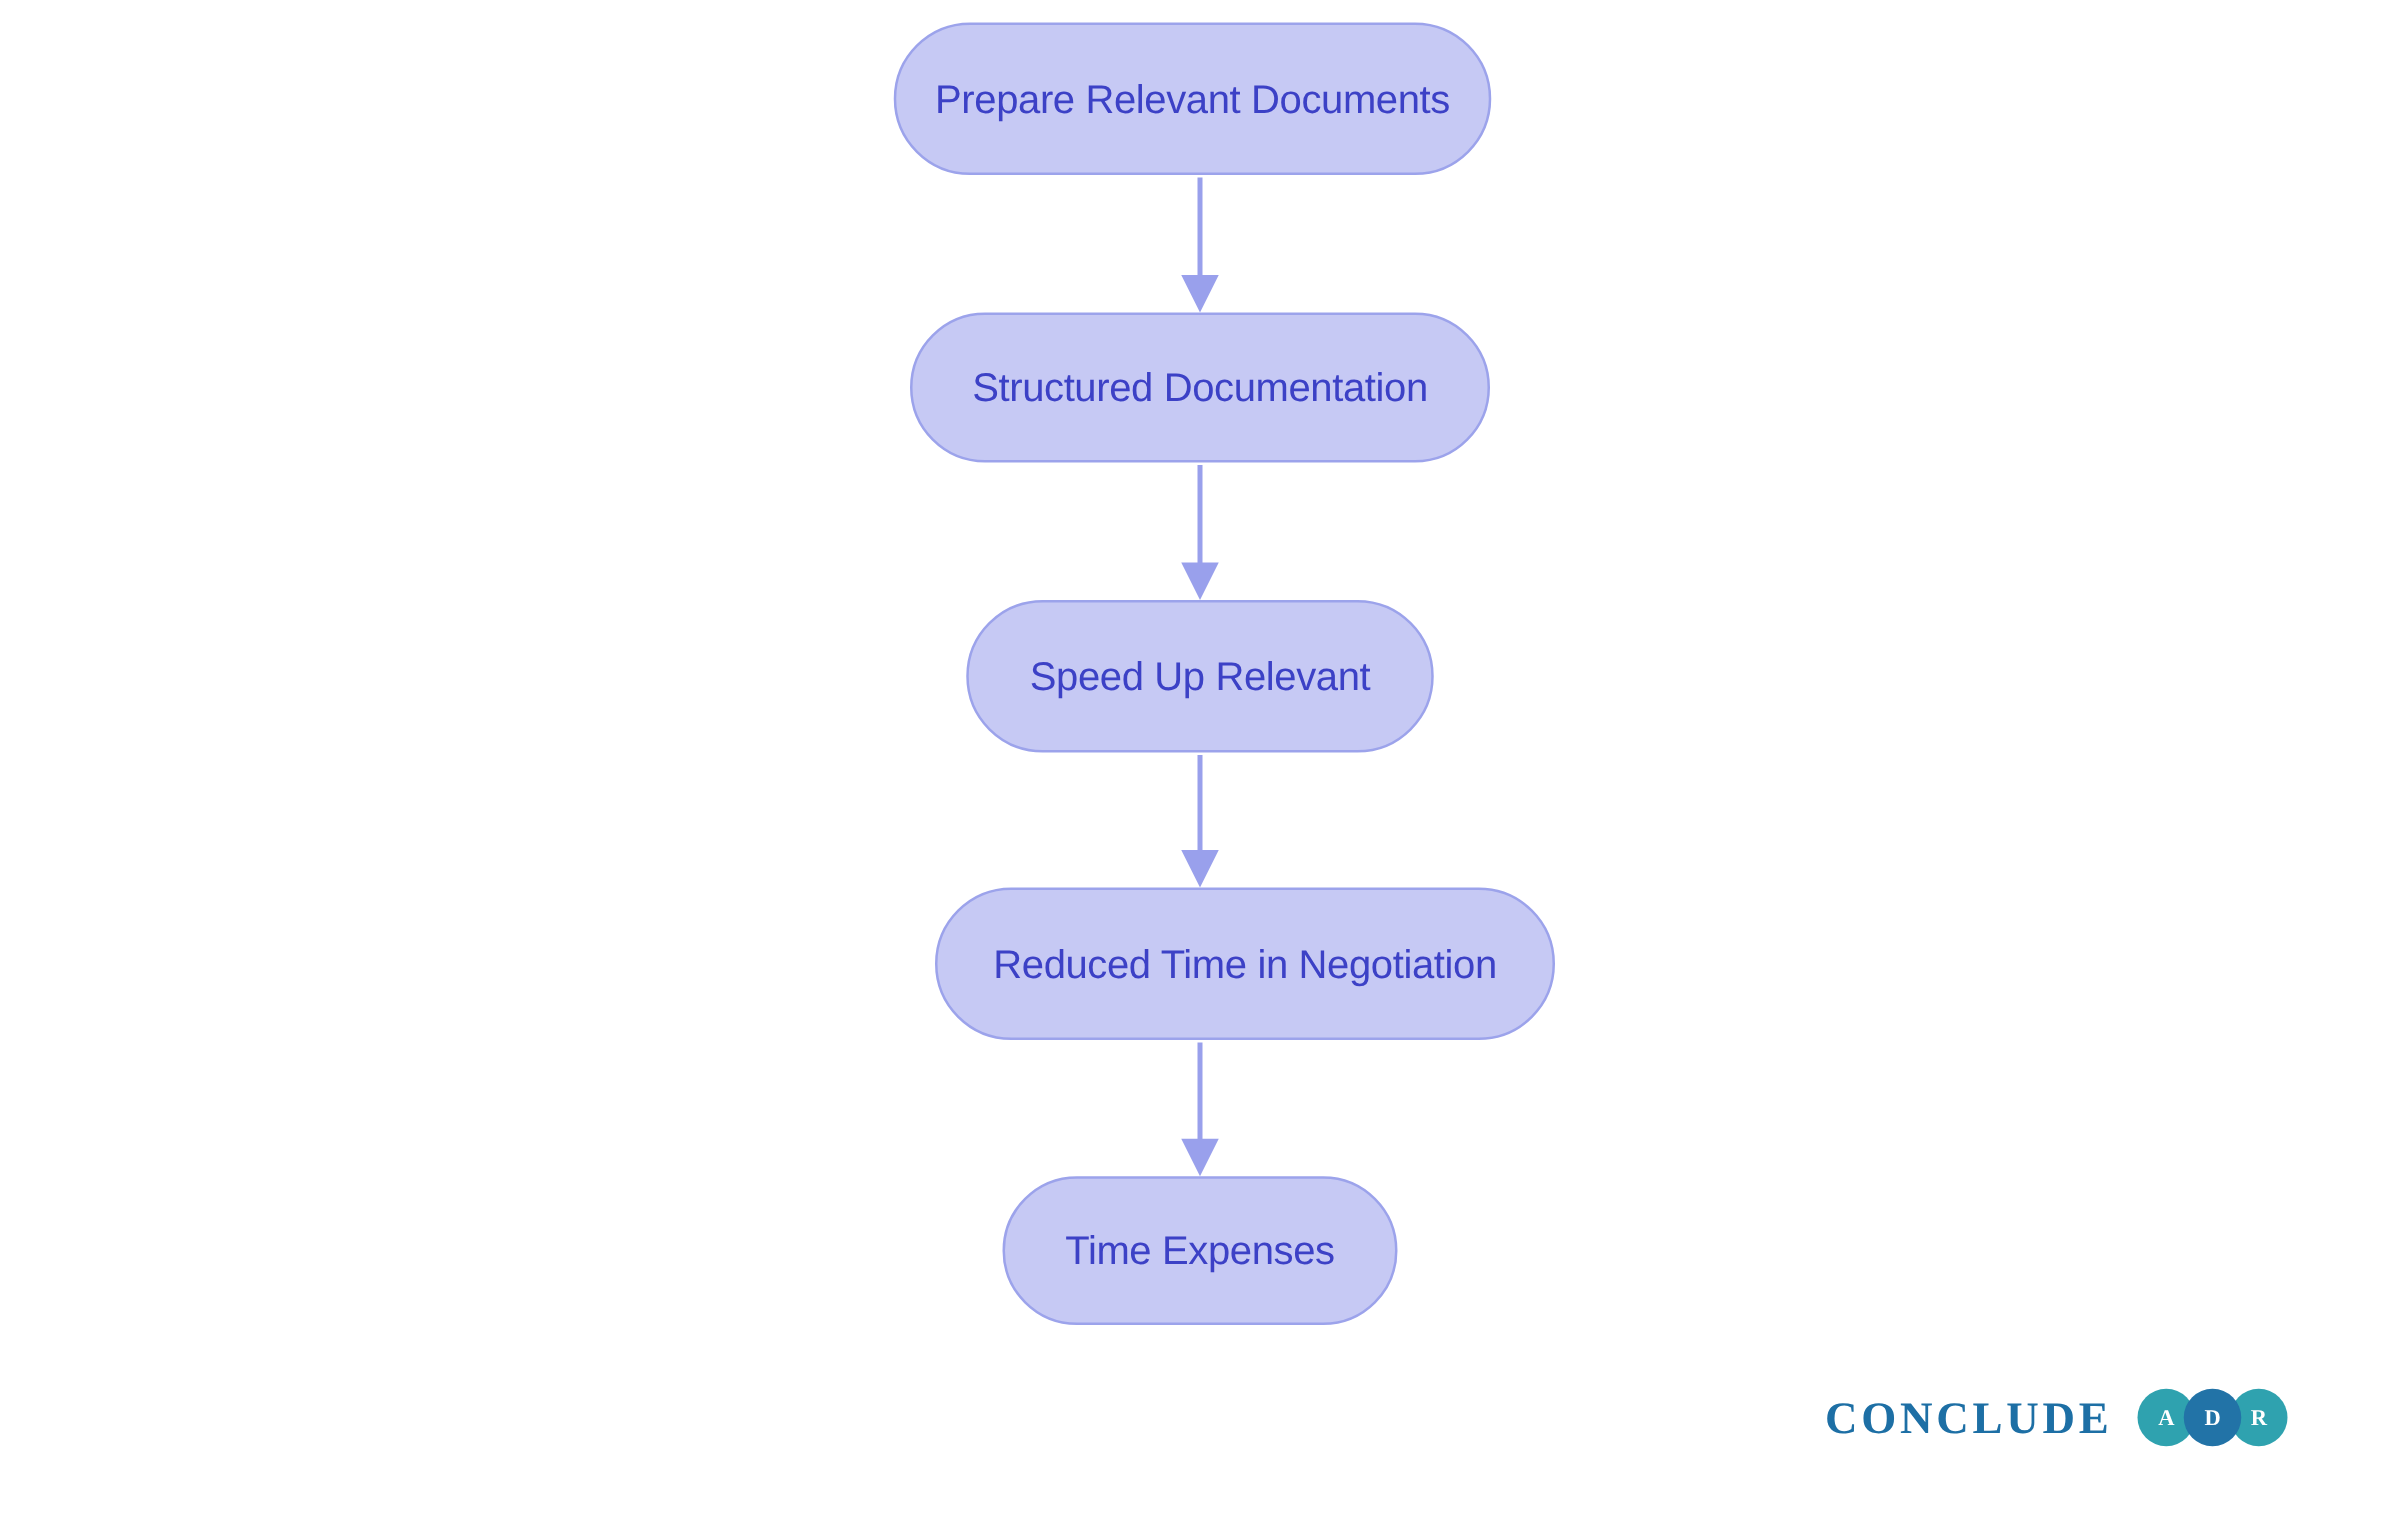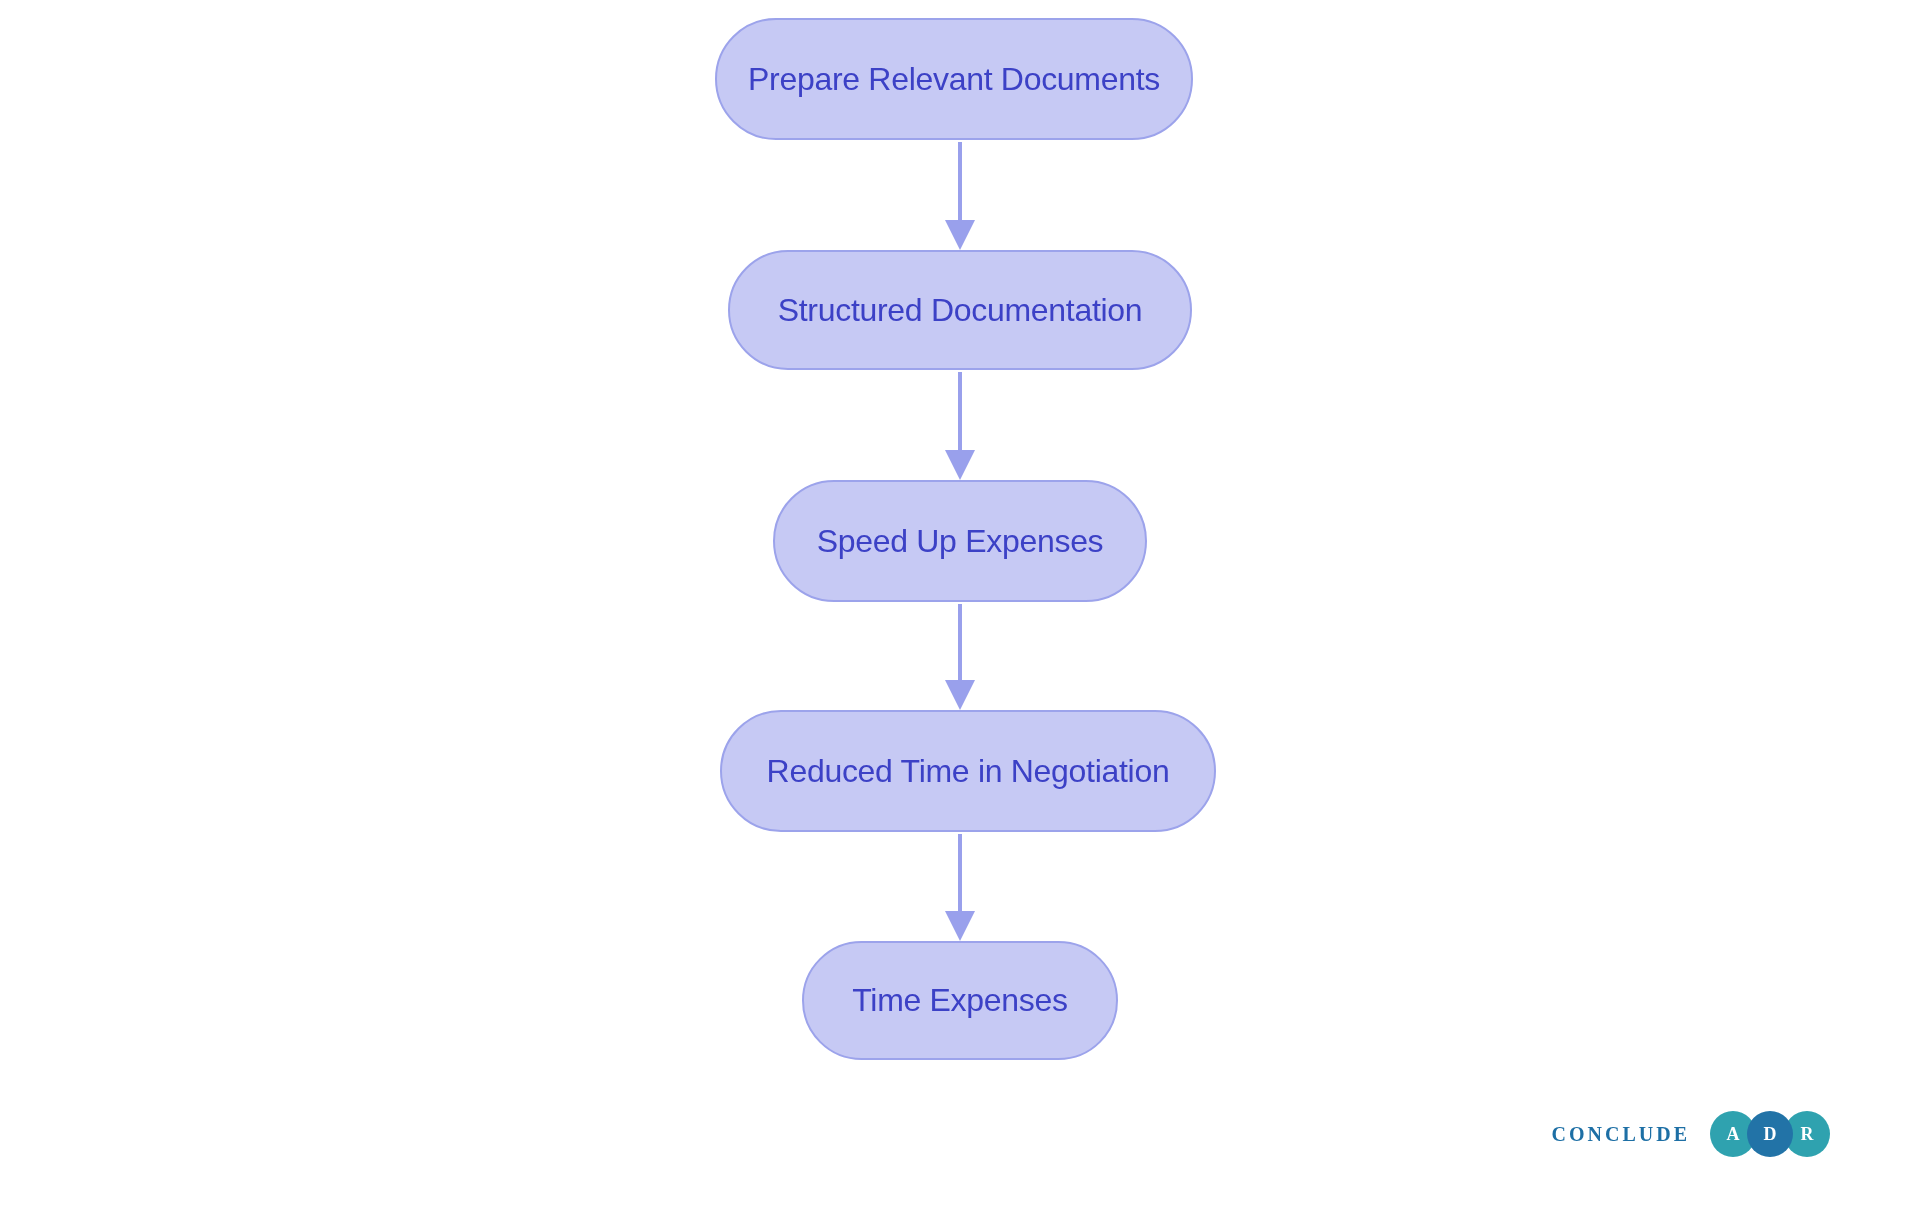--- a/index.html
+++ b/index.html
@@ -31,21 +31,21 @@
   }
   .node span {
     color: var(--node-text, #3C41C6);
     font-size: 32px;
     letter-spacing: -0.3px;
     white-space: nowrap;
   }
   .n1 { left: 715px; top: 18px;  width: 478px; height: 122px; }
   .n2 { left: 728px; top: 250px; width: 464px; height: 120px; text-align: right; }
   .n3 { left: 773px; top: 480px; width: 374px; height: 122px; }
-  .n4 { left: 720px; top: 710px; width: 496px; height: 122px; }
+  .n4 { left: 748px; top: 710px; width: 496px; height: 122px; }
   .n5 { left: 802px; top: 941px; width: 316px; height: 119px; }
 
   
   .arrow { position: absolute; left: 945px; width: 30px; }
   .a1 { top: 142px; height: 108px; }
   .a2 { top: 372px; height: 108px; }
   .a3 { top: 604px; height: 106px; }
   .a4 { top: 834px; height: 107px; }
   .arrow .stem {
     position: absolute;
@@ -68,21 +68,21 @@
     position: absolute;
     right: 90px;
     bottom: 30px;
     display: flex;
     align-items: center;
     gap: 20px;
   }
   .brand {
     font-family: "Liberation Serif", serif;
     font-weight: bold;
-    font-size: 20px;
+    font-size: 36px;
     letter-spacing: 3px;
     color: var(--logo-blue, #1D6FA5);
   }
   .badges { display: flex; align-items: center; }
   .badge {
     width: 46px;
     height: 46px;
     border-radius: 50%;
     display: flex;
     align-items: center;
@@ -114,21 +114,21 @@
   <div class="node n2">
     <span>Structured Documentation</span>
   </div>
 
   <div class="arrow a2">
     <div class="stem"></div>
     <div class="head"></div>
   </div>
 
   <div class="node n3">
-    <span>Speed Up Expenses</span>
+    <span>Speed Up Relevant</span>
   </div>
 
   <div class="arrow a3">
     <div class="stem"></div>
     <div class="head"></div>
   </div>
 
   <div class="node n4">
     <span>Reduced Time in Negotiation</span>
   </div>

